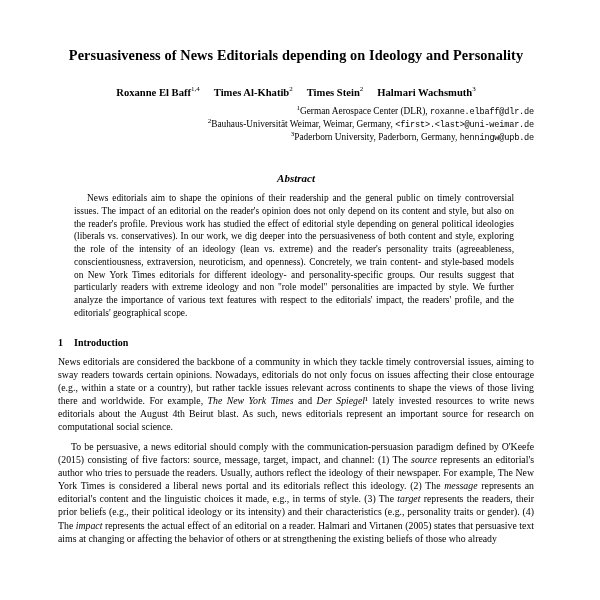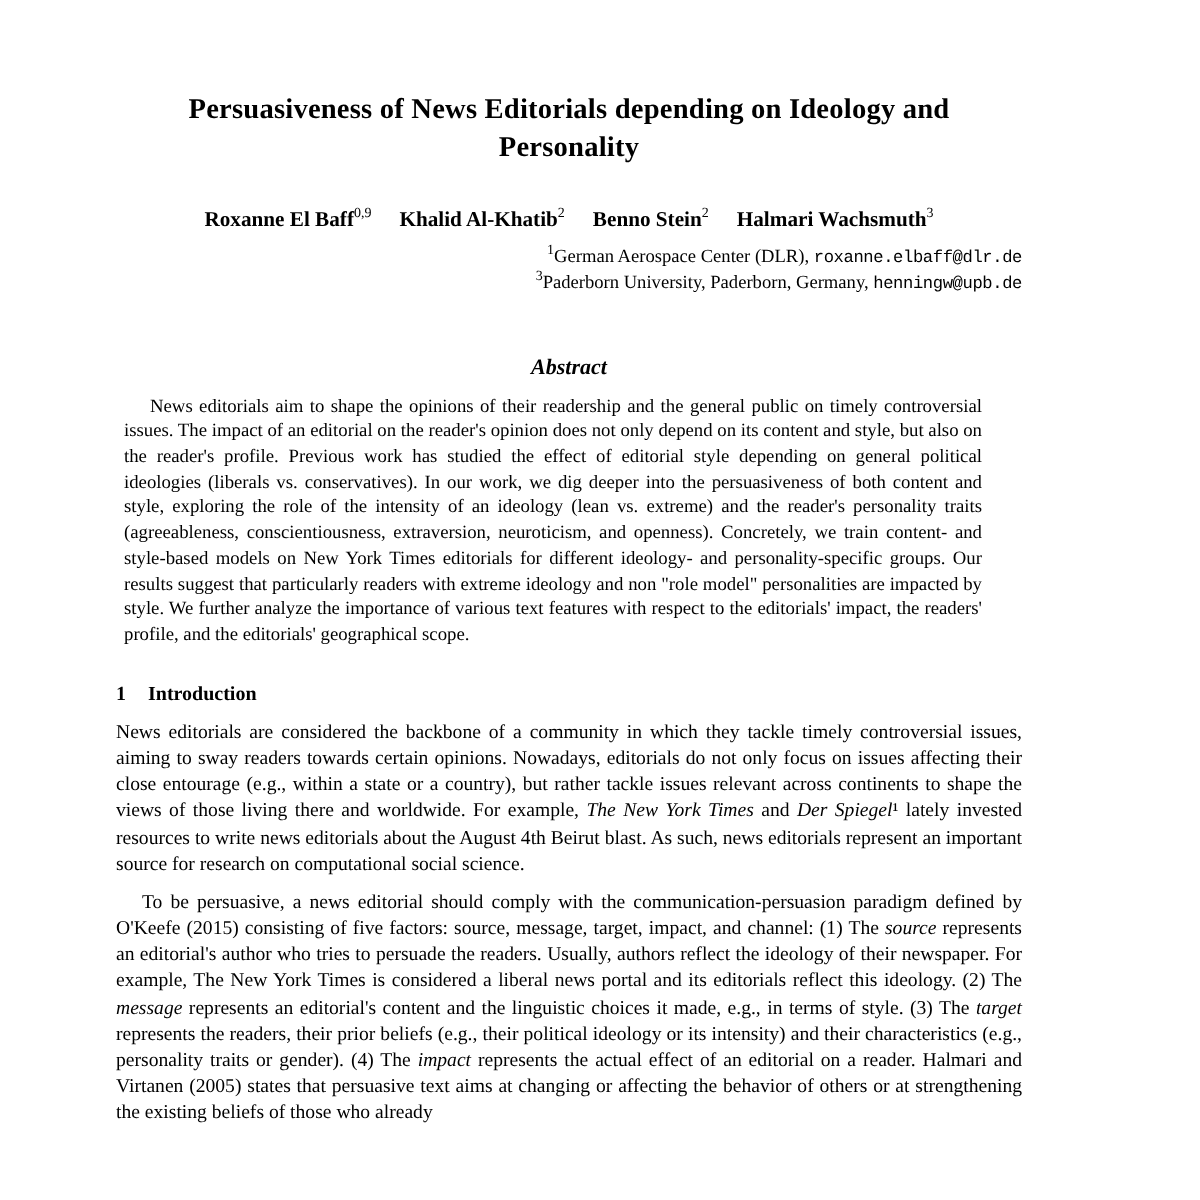--- a/index.html
+++ b/index.html
@@ -11,21 +11,21 @@
     width: 600px;
     height: 600px;
     overflow: hidden;
     font-family: "Liberation Serif", serif;
     color: #000000;
   }
   .page {
     width: 600px;
     height: 482px;
     box-sizing: border-box;
-    padding: 46px 89px 0 58px;
+    padding: 46px 66px 0 58px;
     position: relative;
   }
   .title {
     font-size: 14.3px;
     font-weight: bold;
     text-align: center;
     line-height: 1.3;
     margin: 0 0 22px 0;
     letter-spacing: 0.1px;
   }
@@ -59,21 +59,21 @@
     text-align: center;
     font-size: 11px;
     font-weight: bold;
     margin: 28px 0 8px 0;
     font-style: italic;
   }
   .abstract-body {
     font-size: 9.4px;
     line-height: 1.355;
     text-align: justify;
-    margin: 0 20px 0 4px;
+    margin: 0 20px 0 16px;
     text-indent: 13px;
   }
   .section-head {
     font-size: 10px;
     font-weight: bold;
     margin: 17px 0 7px 0;
   }
   .section-head .num {
     display: inline-block;
     width: 16px;
@@ -90,25 +90,26 @@
   i { }
 </style>
 </head>
 <body>
 
 <div class="page">
 
   <h1 class="title">Persuasiveness of News Editorials depending on Ideology and Personality</h1>
 
   <div class="authors">
-    <span><span>Roxanne El Baff</span><sup>0,9</sup></span><span class="sep"></span><span><span>Khalid Al-Khatib</span><sup>2</sup></span><span class="sep"></span><span><span>Benno Stein</span><sup>2</sup></span><span class="sep"></span><span><span>Halmari Wachsmuth</span><sup>3</sup></span>
+    <span><span>Roxanne El Baff</span><sup>1,4</sup></span><span class="sep"></span><span><span>Times Al-Khatib</span><sup>2</sup></span><span class="sep"></span><span><span>Times Stein</span><sup>2</sup></span><span class="sep"></span><span><span>Halmari Wachsmuth</span><sup>3</sup></span>
   </div>
 
   <div class="affil">
     <div><sup>1</sup><span>German Aerospace Center (DLR), </span><span class="mono">roxanne.elbaff@dlr.de</span></div>
+    <div><sup>2</sup><span>Bauhaus-Universität Weimar, Weimar, Germany, </span><span class="mono">&lt;first&gt;.&lt;last&gt;@uni-weimar.de</span></div>
     <div><sup>3</sup><span>Paderborn University, Paderborn, Germany, </span><span class="mono">henningw@upb.de</span></div>
   </div>
 
   <div class="abstract-head">Abstract</div>
   <div class="abstract-body">News editorials aim to shape the opinions of their readership and the general public on timely controversial issues. The impact of an editorial on the reader's opinion does not only depend on its content and style, but also on the reader's profile. Previous work has studied the effect of editorial style depending on general political ideologies (liberals vs. conservatives). In our work, we dig deeper into the persuasiveness of both content and style, exploring the role of the intensity of an ideology (lean vs. extreme) and the reader's personality traits (agreeableness, conscientiousness, extraversion, neuroticism, and openness). Concretely, we train content- and style-based models on New York Times editorials for different ideology- and personality-specific groups. Our results suggest that particularly readers with extreme ideology and non "role model" personalities are impacted by style. We further analyze the importance of various text features with respect to the editorials' impact, the readers' profile, and the editorials' geographical scope.</div>
 
   <div class="section-head"><span class="num">1</span><span>Introduction</span></div>
 
   <p class="body"><span>News editorials are considered the backbone of a community in which they tackle timely controversial issues, aiming to sway readers towards certain opinions. Nowadays, editorials do not only focus on issues affecting their close entourage (e.g., within a state or a country), but rather tackle issues relevant across continents to shape the views of those living there and worldwide. For example, </span><i>The New York Times</i><span> and </span><i>Der Spiegel</i><span>¹ lately invested resources to write news editorials about the August 4th Beirut blast. As such, news editorials represent an important source for research on computational social science.</span></p>
   <p class="body indent"><span>To be persuasive, a news editorial should comply with the communication-persuasion paradigm defined by O'Keefe (2015) consisting of five factors: source, message, target, impact, and channel: (1) The </span><i>source</i><span> represents an editorial's author who tries to persuade the readers. Usually, authors reflect the ideology of their newspaper. For example, The New York Times is considered a liberal news portal and its editorials reflect this ideology. (2) The </span><i>message</i><span> represents an editorial's content and the linguistic choices it made, e.g., in terms of style. (3) The </span><i>target</i><span> represents the readers, their prior beliefs (e.g., their political ideology or its intensity) and their characteristics (e.g., personality traits or gender). (4) The </span><i>impact</i><span> represents the actual effect of an editorial on a reader. Halmari and Virtanen (2005) states that persuasive text aims at changing or affecting the behavior of others or at strengthening the existing beliefs of those who already</span></p>

